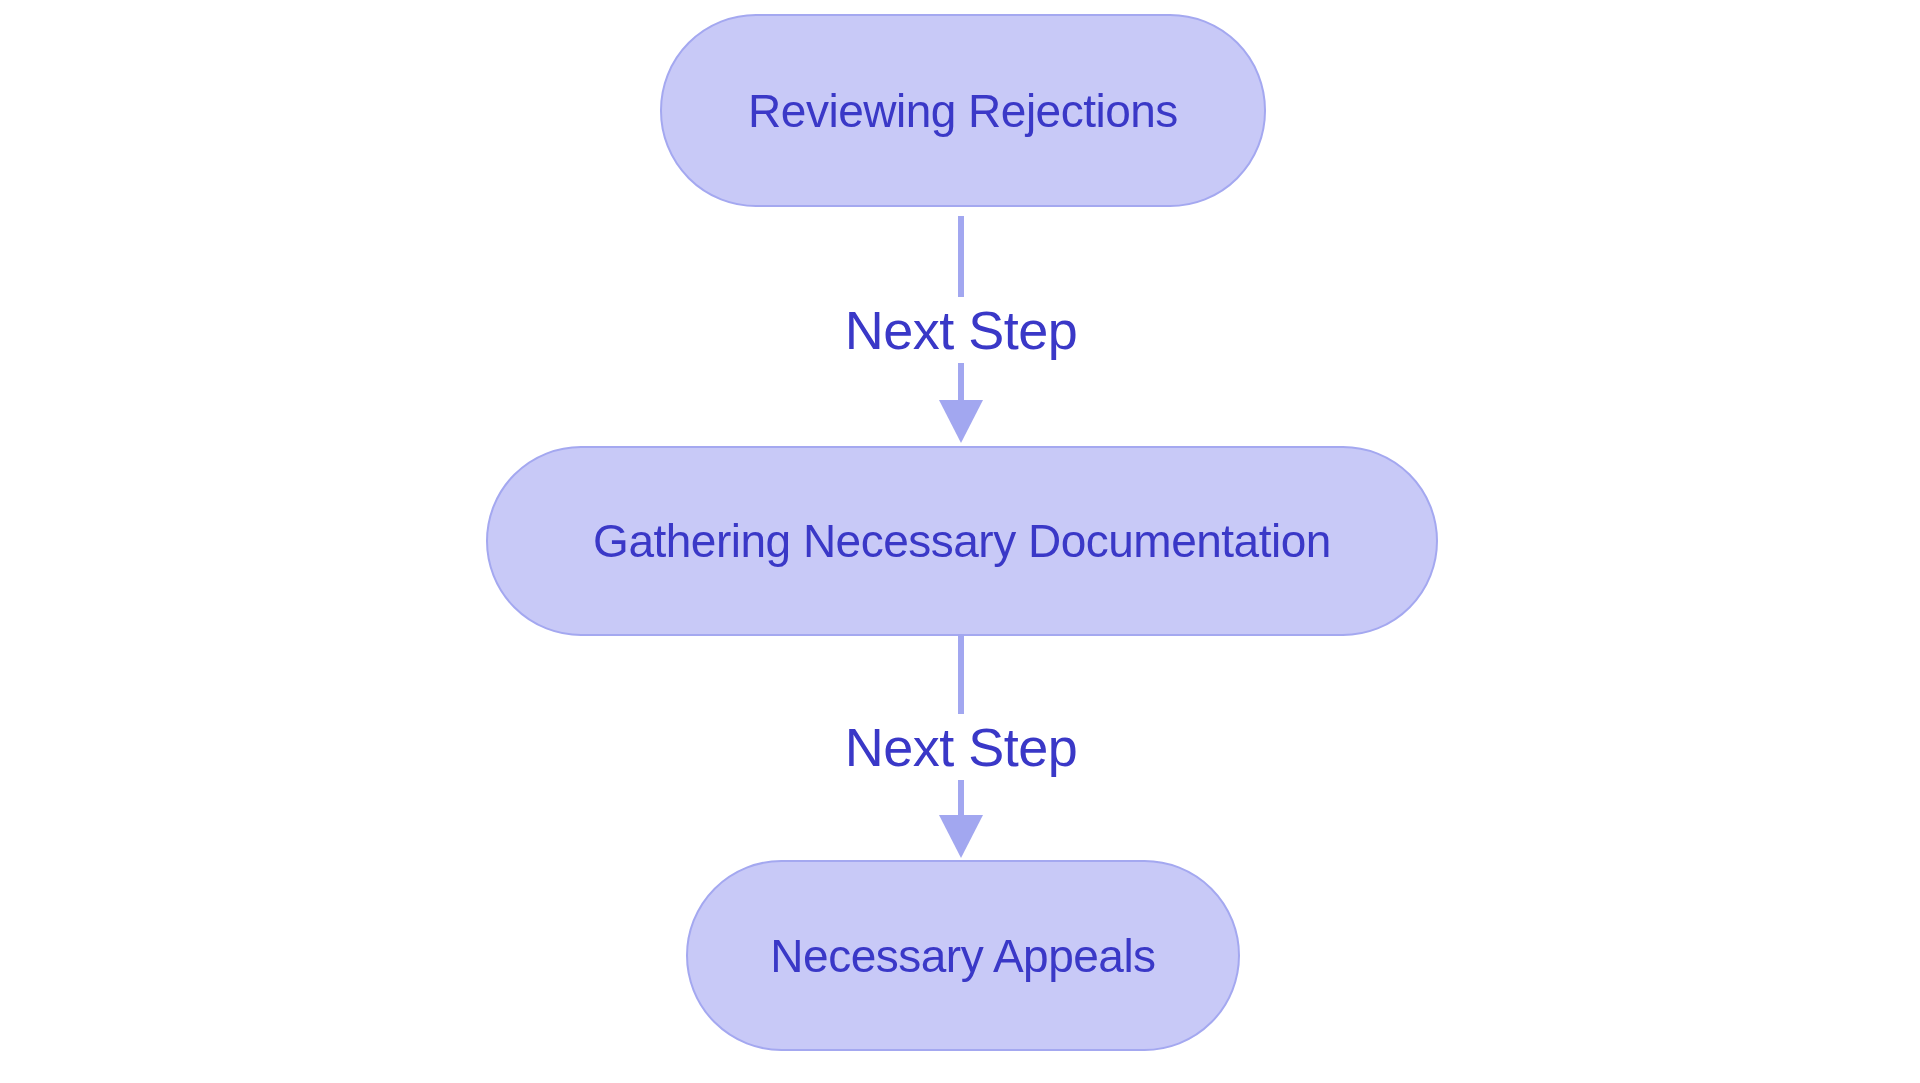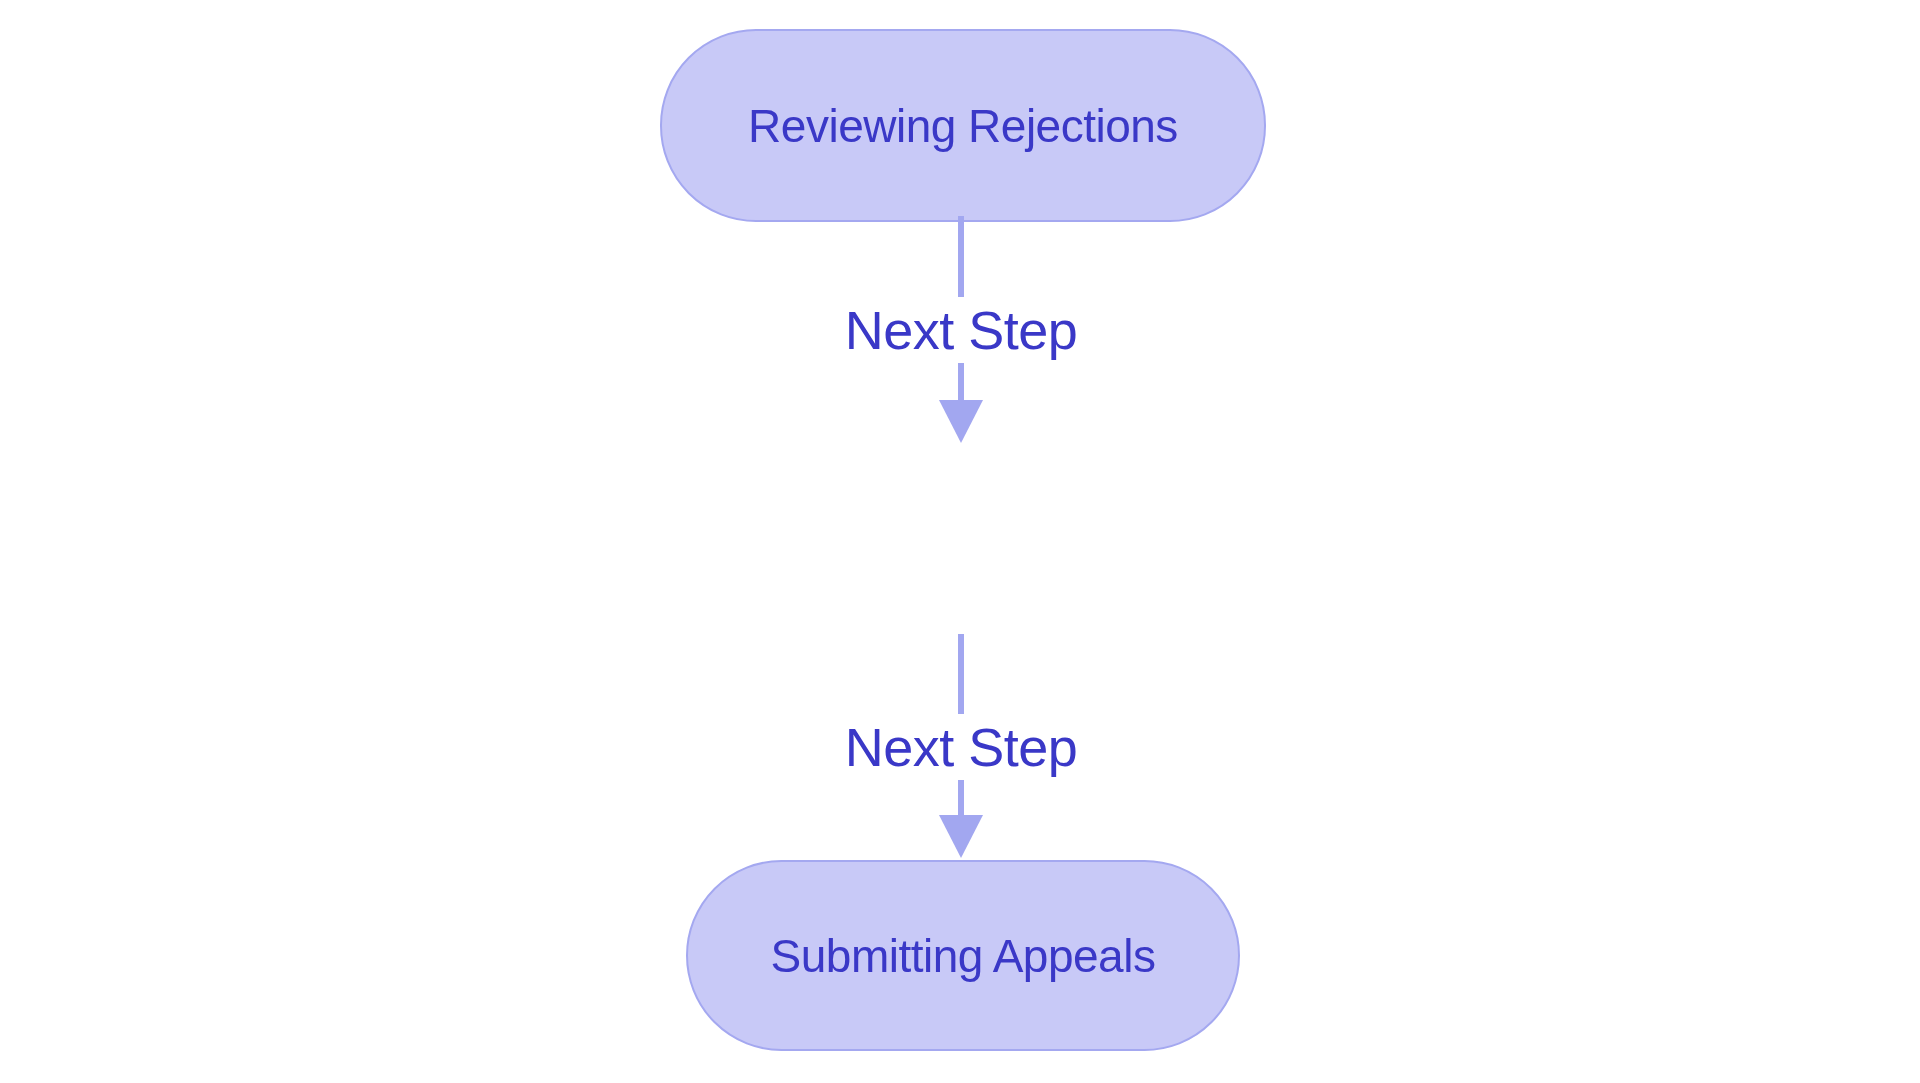--- a/index.html
+++ b/index.html
@@ -25,21 +25,21 @@
     border: 2.5px solid var(--node-border);
     border-radius: 96px;
     display: flex;
     align-items: center;
     justify-content: center;
     color: var(--text);
     font-size: 46px;
     letter-spacing: -0.5px;
     white-space: nowrap;
   }
-  .node-1 { left: 660px; top: 29px;  width: 606px; height: 193px; }
+  .node-1 { left: 660px; top: 14px;  width: 606px; height: 193px; }
   .node-2 { left: 486px; top: 446px; width: 952px; height: 190px; }
   .node-3 { left: 686px; top: 860px; width: 554px; height: 191px; }
 
   .edge-line {
     position: absolute;
     left: 958px;
     width: 6px;
     background: var(--arrow);
   }
   .edge-line-1 { top: 216px; height: 186px; }
@@ -77,22 +77,25 @@
 <div class="canvas">
 
   <div class="node node-1">
     <span>Reviewing Rejections</span>
   </div>
 
   <div class="edge-line edge-line-1"></div>
   <div class="arrowhead arrowhead-1"></div>
   <div class="edge-label edge-label-1">Next Step</div>
 
+  <div class="node node-2">
+    <span>Gathering Necessary Documentation</span>
+  </div>
 
   <div class="edge-line edge-line-2"></div>
   <div class="arrowhead arrowhead-2"></div>
   <div class="edge-label edge-label-2">Next Step</div>
 
   <div class="node node-3">
-    <span>Submitting Appeals</span>
+    <span>Necessary Appeals</span>
   </div>
 
 </div>
 
 </body></html>

